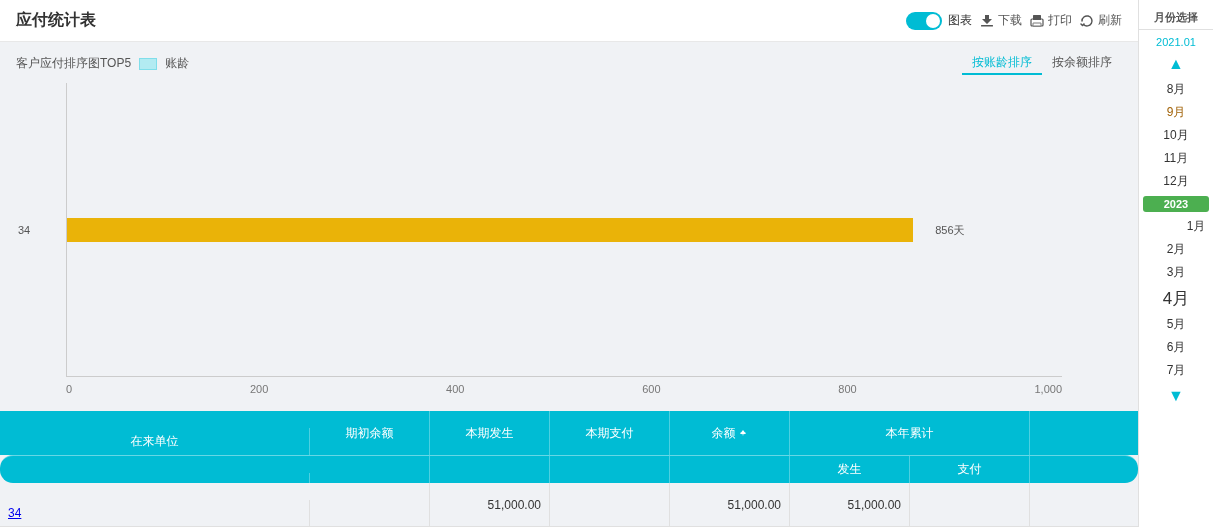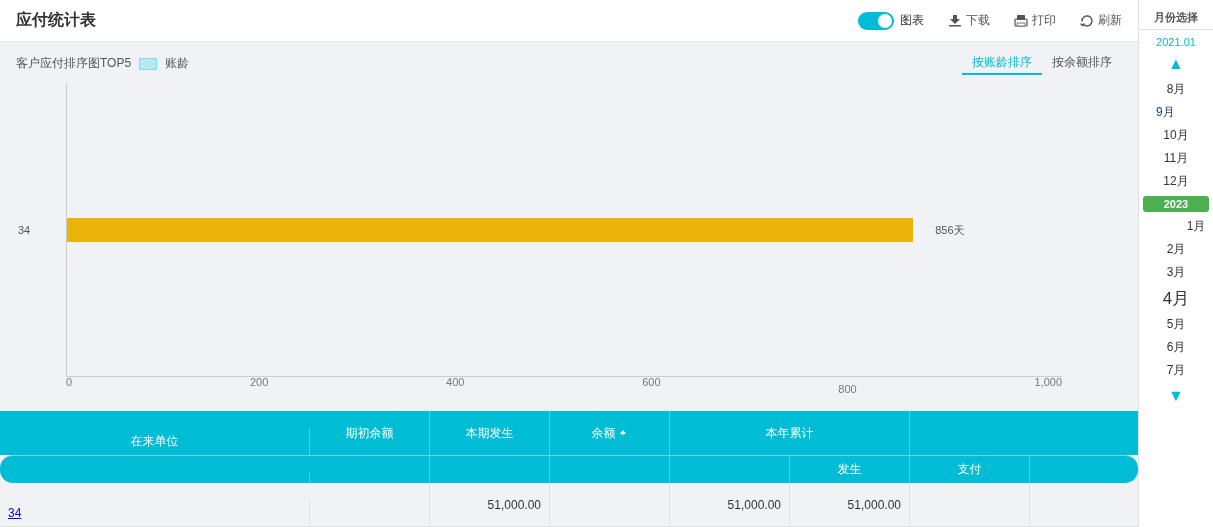--- a/index.html
+++ b/index.html
@@ -1,21 +1,21 @@
 <!DOCTYPE html>
 <html><head>
   <meta charset="utf-8">
   <style>
     * { margin: 0; padding: 0; box-sizing: border-box; }
     body { font-family: 'Microsoft YaHei', Arial, sans-serif; font-size: 12px; background: #f0f2f5; color: #333; width: 1213px; height: 527px; overflow: hidden; display: flex; }
 
     
     .header { display: flex; align-items: center; justify-content: space-between; padding: 8px 16px; border-bottom: 1px solid #e8e8e8; background: #fff; height: 42px; }
     .header-title { font-size: 16px; font-weight: bold; color: #333; }
-    .header-actions { display: flex; gap: 24px; }
+    .header-actions { display: flex; gap: 8px; }
     .toggle-wrap { display: flex; align-items: center; gap: 6px; }
     .toggle-switch { width: 36px; height: 18px; background: #00bcd4; border-radius: 9px; position: relative; cursor: pointer; }
     .toggle-switch::after { content: ''; position: absolute; width: 14px; height: 14px; background: #fff; border-radius: 50%; top: 2px; right: 2px; }
     .action-btn { display: flex; align-items: center; gap: 4px; color: #555; cursor: pointer; font-size: 12px; }
 
     
     .chart-section { padding: 10px 16px; flex: 1; display: flex; flex-direction: column; }
     .chart-header { display: flex; align-items: center; justify-content: space-between; margin-bottom: 8px; }
     .chart-legend { display: flex; align-items: center; gap: 8px; font-size: 12px; color: #555; }
     .legend-box { width: 18px; height: 12px; background: #b2ebf2; border: 1px solid #80deea; }
@@ -106,32 +106,33 @@
         </div>
 
         <div style="position:absolute; left:0; top:0; bottom:0; border-left:1px solid #ccc;"></div>
         <div style="position:absolute; left:0; bottom:0; right:0; border-bottom:1px solid #ccc;"></div>
 
         <div style="position:absolute; bottom:-18px; left:0; right:0; display:flex; justify-content:space-between;">
           <span style="font-size:11px;color:#777;">0</span>
           <span style="font-size:11px;color:#777;">200</span>
           <span style="font-size:11px;color:#777;">400</span>
           <span style="font-size:11px;color:#777;">600</span>
-          <span style="font-size:11px;color:#777;margin-top:7px;">800</span>
+          <span style="font-size:11px;color:#777;">800</span>
           <span style="font-size:11px;color:#777;">1,000</span>
         </div>
       </div>
     </div>
 
     <div class="tbl-outer">
 
       <div class="tbl-hdr-row1">
         <div class="tbl-hdr-cell col-incoming">在来单位</div>
         <div class="tbl-hdr-cell col-period-balance">期初余额</div>
         <div class="tbl-hdr-cell col-period-occur">本期发生</div>
+        <div class="tbl-hdr-cell col-period-pay">本期支付</div>
         <div class="tbl-hdr-cell col-balance" style="flex-direction:row;gap:2px;">
           <span>余额</span>
           <svg width="10" height="10" viewBox="0 0 10 10">
               <polygon points="5,2 8,6 2,6" fill="#fff"></polygon>
               <polygon points="5,8 8,4 2,4" fill="rgba(255,255,255,0.4)"></polygon>
             </svg>
         </div>
         <div class="tbl-hdr-cell col-year-cumul">本年累计</div>
       </div>
 
@@ -159,21 +160,21 @@
     </div>
   </div>
 
   <div style="width:75px; background:#fff; border-left:1px solid #e0e0e0; display:flex; flex-direction:column; align-items:center; padding-top:6px; overflow:hidden;">
     <div style="font-size:11px; color:#555; font-weight:bold; padding:4px 0; border-bottom:1px solid #e0e0e0; width:100%; text-align:center; margin-bottom:4px;">月份选择</div>
     <div style="font-size:11px; color:#00bcd4; padding:2px 0; width:100%; text-align:center;">2021.01</div>
 
     <div style="width:24px; height:24px; display:flex; align-items:center; justify-content:center; cursor:pointer; color:#00bcd4; font-size:16px; margin:2px 0;">▲</div>
 
     <div style="font-size:12px; color:#333; padding:3px 0; cursor:pointer; text-align:center; width:100%;">8月</div>
-    <div style="font-size:12px; color:#0c4a6e; padding:3px 17px; cursor:pointer; text-align:left; width:100%;">9月</div>
+    <div style="font-size:12px; color:#a16207; padding:3px 8px; cursor:pointer; text-align:center; width:100%;">9月</div>
     <div style="font-size:12px; color:#333; padding:3px 0; cursor:pointer; text-align:center; width:100%;">10月</div>
     <div style="font-size:12px; color:#333; padding:3px 0; cursor:pointer; text-align:center; width:100%;">11月</div>
     <div style="font-size:12px; color:#333; padding:3px 0; cursor:pointer; text-align:center; width:100%;">12月</div>
 
     <div style="background:#4caf50; color:#fff; font-weight:bold; border-radius:3px; padding:2px 8px; font-size:11px; margin:3px 4px; width:calc(100% - 8px); text-align:center;">2023</div>
 
     <div style="font-size:12px; color:#333; padding:3px 0; cursor:pointer; text-align:center; width:100%;margin-left:40px;">1月</div>
     <div style="font-size:12px; color:#333; padding:3px 0; cursor:pointer; text-align:center; width:100%;">2月</div>
     <div style="font-size:12px; color:#333; padding:3px 0; cursor:pointer; text-align:center; width:100%;">3月</div>
     <div style="font-size:17px; color:#333; padding:3px 0; cursor:pointer; text-align:center; width:100%;">4月</div>

